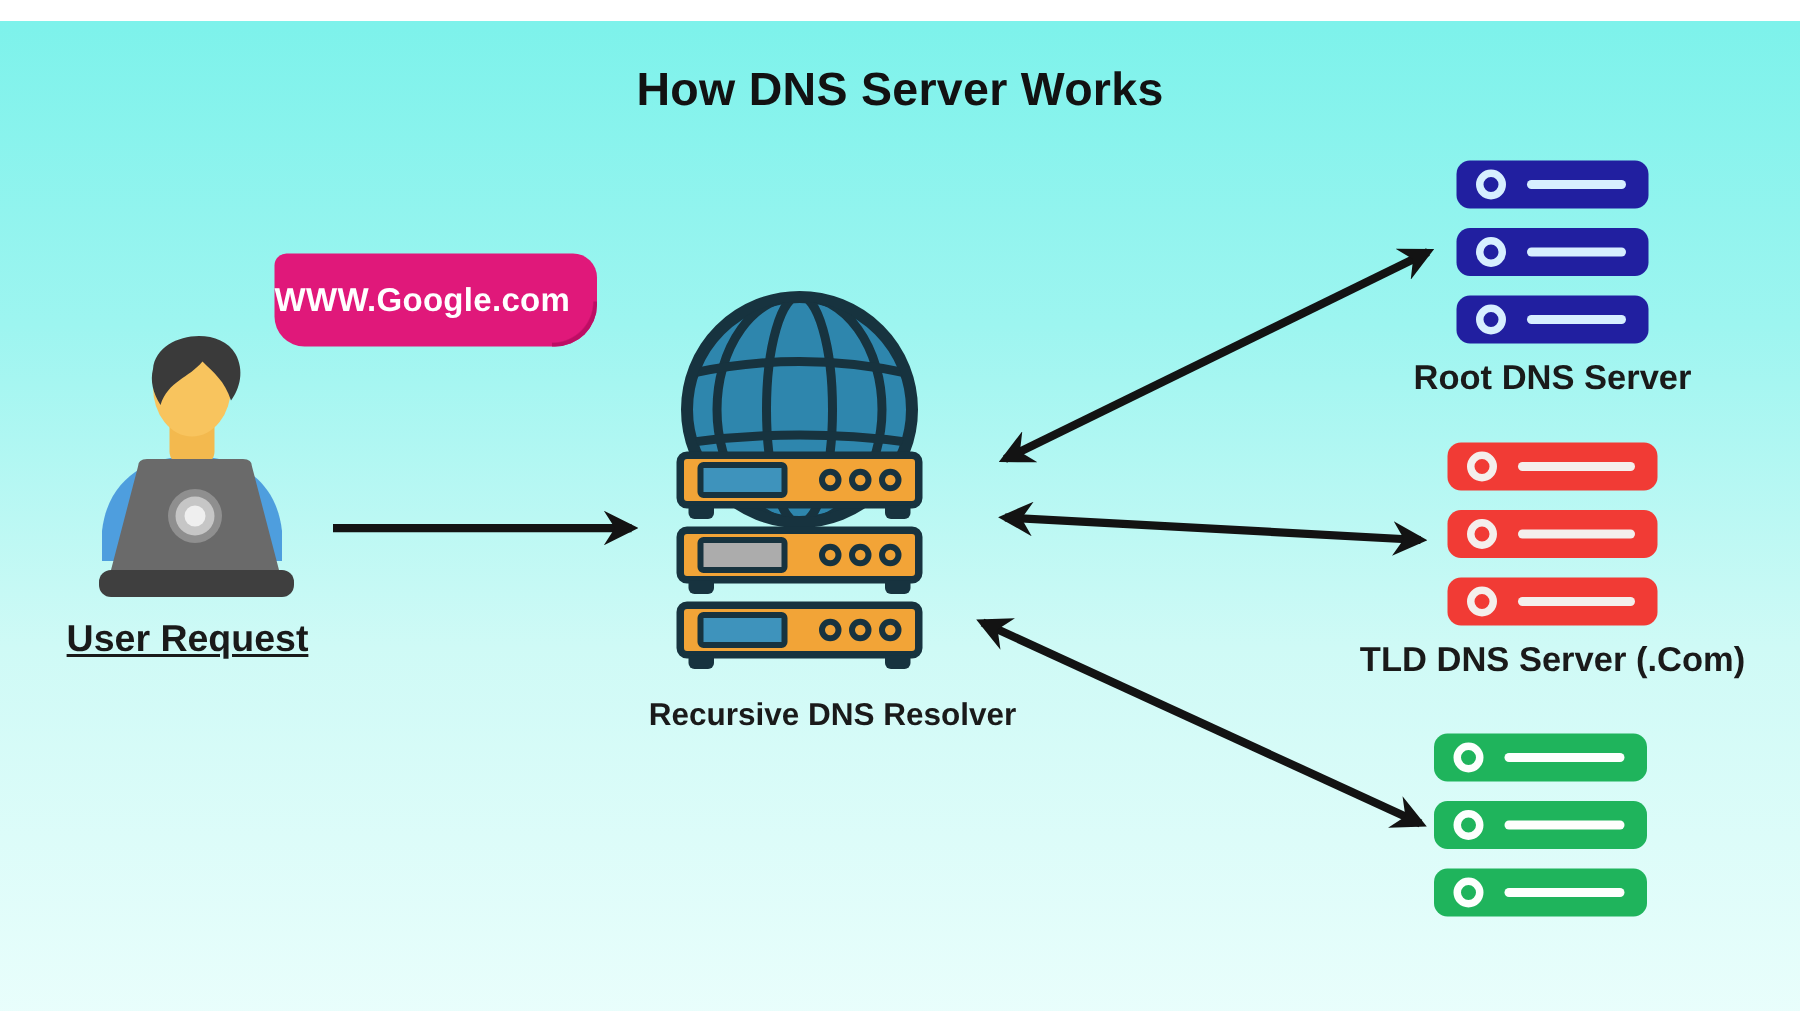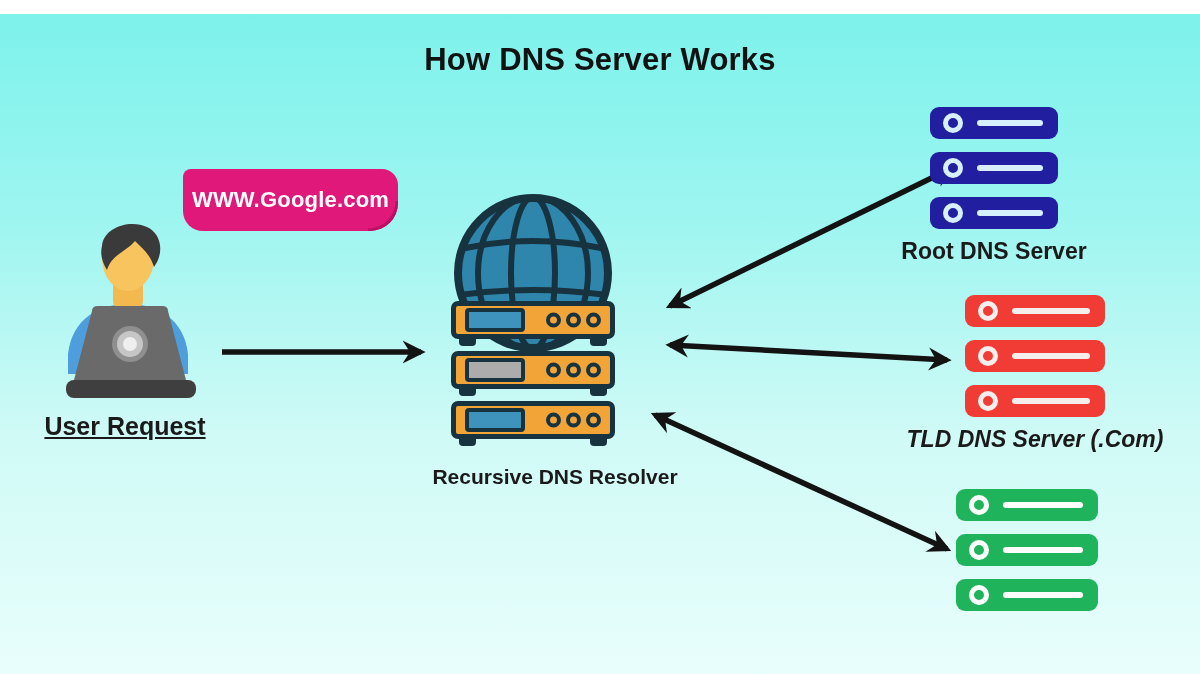--- a/index.html
+++ b/index.html
@@ -13,21 +13,21 @@
     position:absolute;top:28px;left:0;width:100%;margin:0;
     text-align:center;font-size:31px;font-weight:700;color:#121212;letter-spacing:.2px;
   }
   
   #arrows{position:absolute;left:0;top:0;width:1200px;height:674px;pointer-events:none;}
   
   .bubble{
     position:absolute;left:183px;top:155px;width:215px;height:62px;
     background:var(--bubble-bg,#E0187A);
     border-radius:8px 16px 28px 20px;
-    display:flex;align-items:center;justify-content:center;
+    display:flex;align-items:center;
   }
   .bubble::after{
     content:'';position:absolute;right:0;bottom:0;width:30px;height:30px;
     border-radius:0 0 28px 0;
     background:radial-gradient(circle at 0 0,transparent 27px,var(--bubble-fold,#BD0D64) 28px);
   }
   .bubble span{color:#fff;font-weight:700;font-size:22px;letter-spacing:.2px;}
   
   .user{position:absolute;left:50px;top:200px;width:150px;height:190px;}
   .user-label{
@@ -157,39 +157,39 @@
           <div class="knobs">
             <span class="knob"></span>
             <span class="knob"></span>
             <span class="knob"></span>
           </div>
         </div>
       </div>
   </div>
   <div class="resolver-label">Recursive DNS Resolver</div>
 
-  <div class="stack" style="left: 864px; top: 93px; width: 260px; --server-color: #211FA0; --accent: #D7EFFF;">
+  <div class="stack" style="left: 905px; top: 93px; width: 260px; --server-color: #211FA0; --accent: #D7EFFF;">
     <div class="units">
         <div class="s-unit" style="width: 128px;">
           <span class="ring"></span>
           <span class="slot"></span>
         </div>
         <div class="s-unit" style="width: 128px;">
           <span class="ring"></span>
           <span class="slot"></span>
         </div>
         <div class="s-unit" style="width: 128px;">
           <span class="ring"></span>
           <span class="slot"></span>
         </div>
       </div>
     <div class="stack-label">Root DNS Server</div>
   </div>
 
-  <div class="stack" style="left: 890px; top: 281px; width: 290px; font-style: italic; --server-color: #F13B35; --accent: #F4EFEC;">
+  <div class="stack" style="left: 890px; top: 281px; width: 290px; --server-color: #F13B35; --accent: #F4EFEC;">
     <div class="units">
         <div class="s-unit" style="width: 140px;">
           <span class="ring"></span>
           <span class="slot"></span>
         </div>
         <div class="s-unit" style="width: 140px;">
           <span class="ring"></span>
           <span class="slot"></span>
         </div>
         <div class="s-unit" style="width: 140px;">

